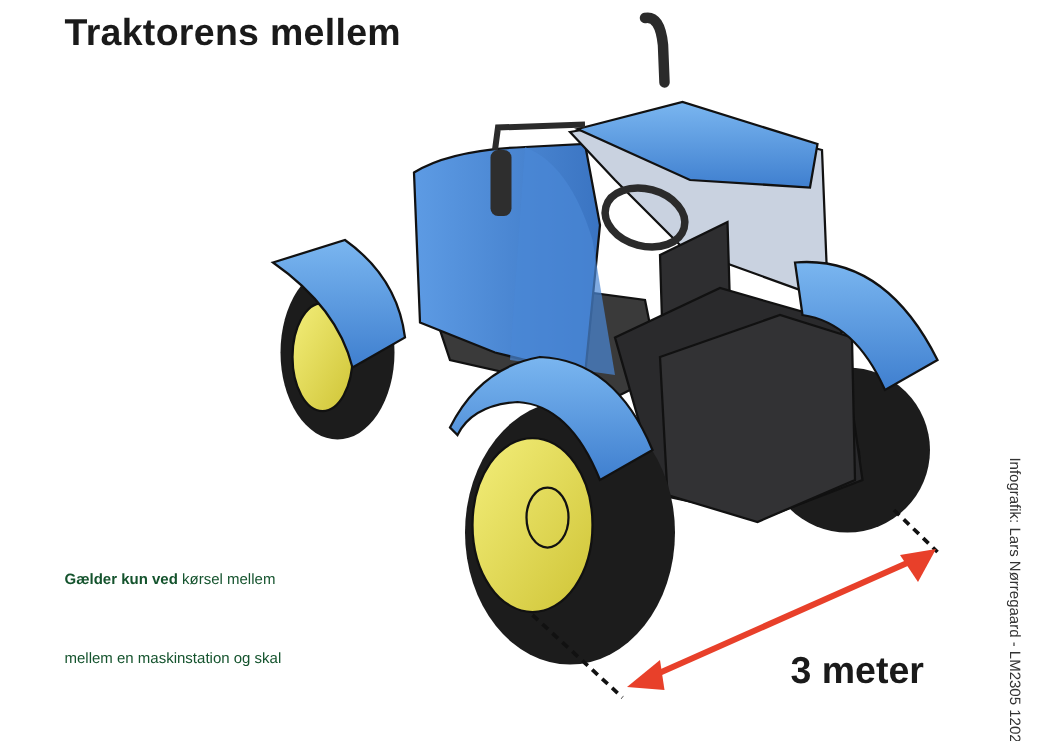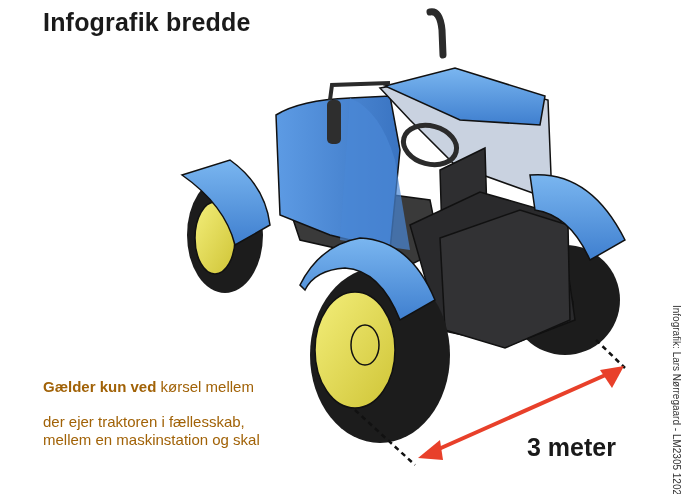--- a/index.html
+++ b/index.html
@@ -4,39 +4,39 @@
 <style>
   html, body { margin: 0; padding: 0; background: #ffffff; }
   body { width: 700px; height: 494px; position: relative; overflow: hidden; font-family: "Liberation Sans", sans-serif; }
   .title {
     position: absolute; left: 43px; top: 8px;
     font-family: "Liberation Sans", sans-serif; font-weight: 700;
     font-size: 25px; color: #1a1a1a; letter-spacing: 0.2px; margin: 0;
   }
   .caption {
     position: absolute; left: 43px; top: 378px; width: 280px;
-    font-family: "Liberation Sans", sans-serif; font-size: 15px; line-height: 17.5px; color: #a16207;
+    font-family: "Liberation Sans", sans-serif; font-size: 10px; line-height: 17.5px; color: #14532d;
   }
   .caption b { font-weight: 700; }
   .measure {
     position: absolute; left: 527px; top: 433px;
     font-family: "Liberation Sans", sans-serif; font-weight: 700; font-size: 25px; color: #1a1a1a;
   }
   .credit {
     position: absolute; left: 676px; top: 400px;
     transform: translate(-50%, -50%) rotate(90deg);
     white-space: nowrap;
     font-family: "Liberation Sans", sans-serif; font-size: 10px; color: #333;
   }
   svg.art { position: absolute; left: 0; top: 0; }
 </style>
 </head>
 <body>
 
-<h1 class="title">Infografik bredde</h1>
+<h1 class="title">Traktorens mellem</h1>
 
 <svg class="art" width="700" height="494" viewBox="0 0 700 494">
   <defs>
     <linearGradient id="blueG" x1="0" y1="0" x2="0" y2="1">
       <stop offset="0" stop-color="#7ab6f0"></stop>
       <stop offset="1" stop-color="#3f7fcf"></stop>
     </linearGradient>
     <linearGradient id="blueSide" x1="0" y1="0" x2="1" y2="0">
       <stop offset="0" stop-color="#5d9be4"></stop>
       <stop offset="1" stop-color="#3a74c2"></stop>
@@ -94,19 +94,19 @@
   <g>
     <line x1="432" y1="452" x2="610" y2="373" stroke="#e8402a" stroke-width="4"></line>
     <polygon points="418,458 440,440 443,460" fill="#e8402a"></polygon>
     <polygon points="624,366 600,370 612,388" fill="#e8402a"></polygon>
   </g>
 </svg>
 
 <div class="caption">
   <b>Gælder kun ved</b><span> kørsel mellem</span><br>
   <br>
-  <span>der ejer traktoren i fællesskab,</span><br>
+  <br>
   <span>mellem en maskinstation og skal</span><br>
 </div>
 
 <div class="measure">3 meter</div>
 
 <div class="credit">Infografik: Lars Nørregaard - LM2305 1202</div>
 
 </body></html>

